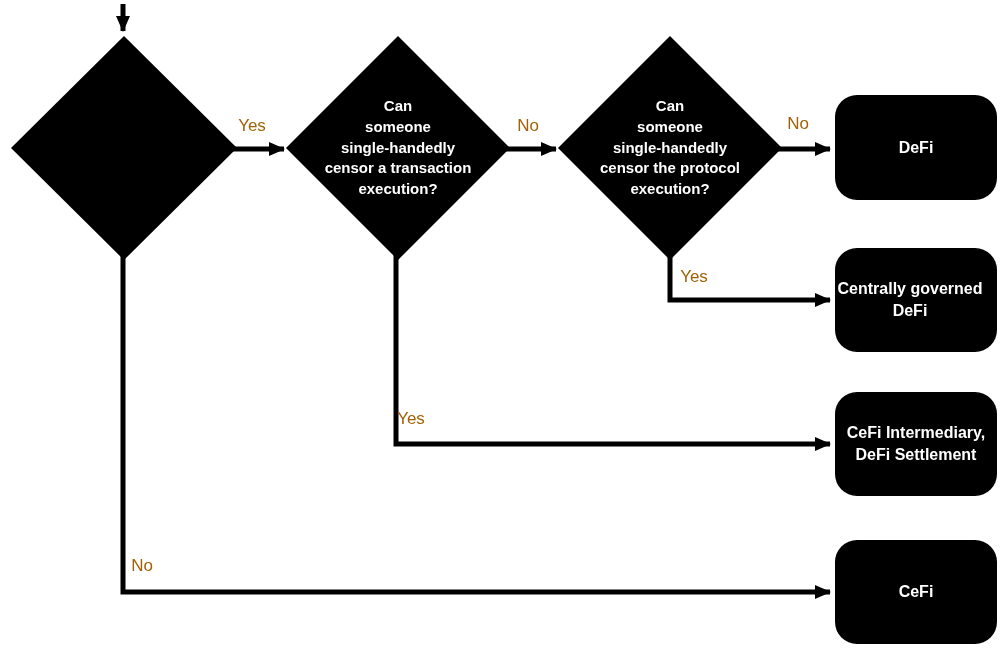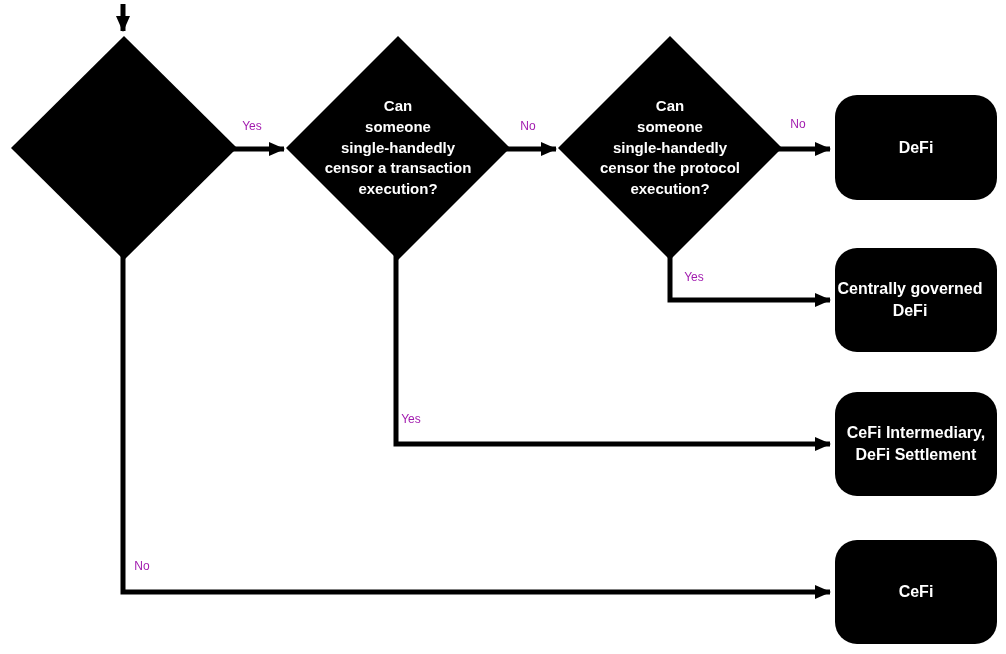--- a/index.html
+++ b/index.html
@@ -35,22 +35,22 @@
     font-size: 15px;
     line-height: 1.38;
   }
   .box-text {
     font-size: 16px;
     line-height: 1.35;
   }
   .edge-label {
     position: absolute;
     transform: translate(-50%, -50%);
-    color: #a21caf;
-    font-size: 12px;
+    color: #a16207;
+    font-size: 17px;
     font-weight: 400;
     white-space: nowrap;
   }
 </style>
 </head>
 <body>
 
 <div class="stage">
 
   <svg width="1006" height="654" viewBox="0 0 1006 654">

